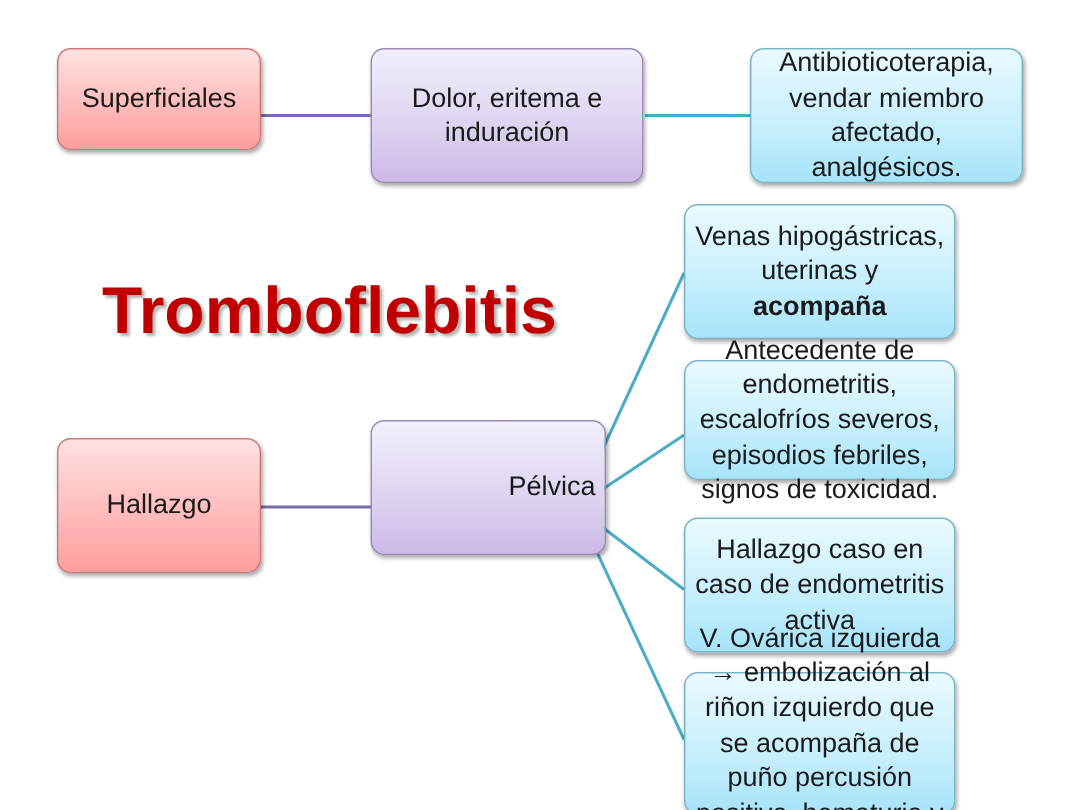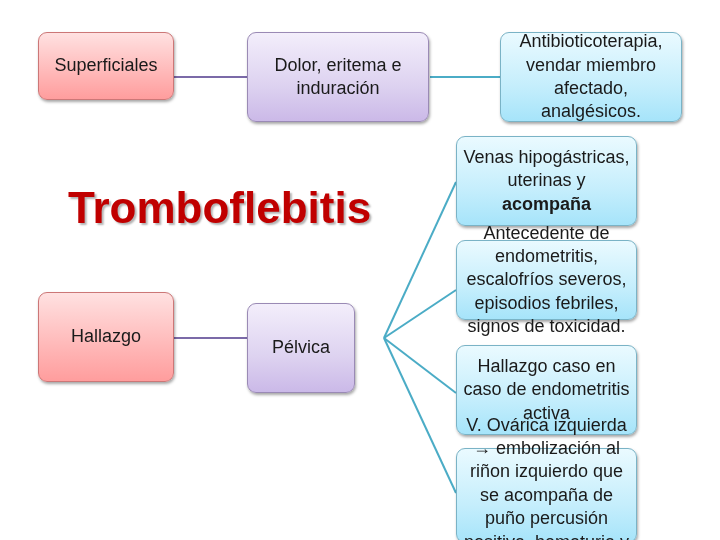--- a/index.html
+++ b/index.html
@@ -1,19 +1,19 @@
 <!DOCTYPE html>
 <html><head>
 <meta charset="utf-8">
 <style>
   html, body { margin:0; padding:0; }
   body { width:720px; height:540px; background:#ffffff; position:relative; overflow:hidden; font-family:"Liberation Sans", sans-serif; }
   .box { position:absolute; border-radius:9px; border:1px solid #8a8a8a; box-shadow:1px 2px 3px rgba(0,0,0,0.35); display:flex; align-items:center; justify-content:center; text-align:center; font-size:18px; color:#1a1a1a; line-height:1.3; box-sizing:border-box; padding:1px 6px; }
   .red { background:linear-gradient(to bottom, #ffe1e1 0%, #ffb8b8 60%, #ff9d9d 100%); border-color:#c77; }
-  .purple { background:linear-gradient(to bottom, #f3eefb 0%, #ddd2f0 60%, #cbb9e8 100%); border-color:#9a8ab5; }
+  .purple { background:linear-gradient(to bottom, #f3eefb 0%, #ddd2f0 60%, #cbb9e8 100%); border-color:#9a8ab5;justify-content:flex-end; }
   .blue { background:linear-gradient(to bottom, #eafaff 0%, #c5eefc 60%, #a6e4fa 100%); border-color:#7ab3c6; }
   #title { position:absolute; left:68px; top:183px; font-size:44px; font-weight:bold; color:#c00000; text-shadow:2px 2px 2px rgba(0,0,0,0.3); letter-spacing:0px; }
   svg.lines { position:absolute; left:0; top:0; }
 </style>
 </head>
 <body>
 
 <svg class="lines" width="720" height="540">
   <line x1="174" y1="77" x2="248" y2="77" stroke="#7b6aa8" stroke-width="2"></line>
   <line x1="430" y1="77" x2="500" y2="77" stroke="#4bacc6" stroke-width="2"></line>
@@ -32,21 +32,21 @@
 <div class="box purple" style="left:247px;top:32px;width:182px;height:90px;">
   <span>Dolor, eritema e induración</span>
 </div>
 <div class="box blue" style="left:500px;top:32px;width:182px;height:90px;">
   <span>Antibioticoterapia, vendar miembro afectado, analgésicos.</span>
 </div>
 
 <div class="box red" style="left:38px;top:292px;width:136px;height:90px;">
   <span>Hallazgo</span>
 </div>
-<div class="box purple" style="left:247px;top:303px;width:108px;height:90px;">
+<div class="box purple" style="left:247px;top:280px;width:157px;height:90px;">
   <span>Pélvica</span>
 </div>
 
 <div class="box blue" style="left:456px;top:136px;width:181px;height:90px;">
   <span><span>Venas hipogástricas, uterinas y </span><b>acompaña</b></span>
 </div>
 <div class="box blue" style="left:456px;top:240px;width:181px;height:80px;">
   <span>Antecedente de endometritis, escalofríos severos, episodios febriles, signos de toxicidad.</span>
 </div>
 <div class="box blue" style="left:456px;top:345px;width:181px;height:90px;">

